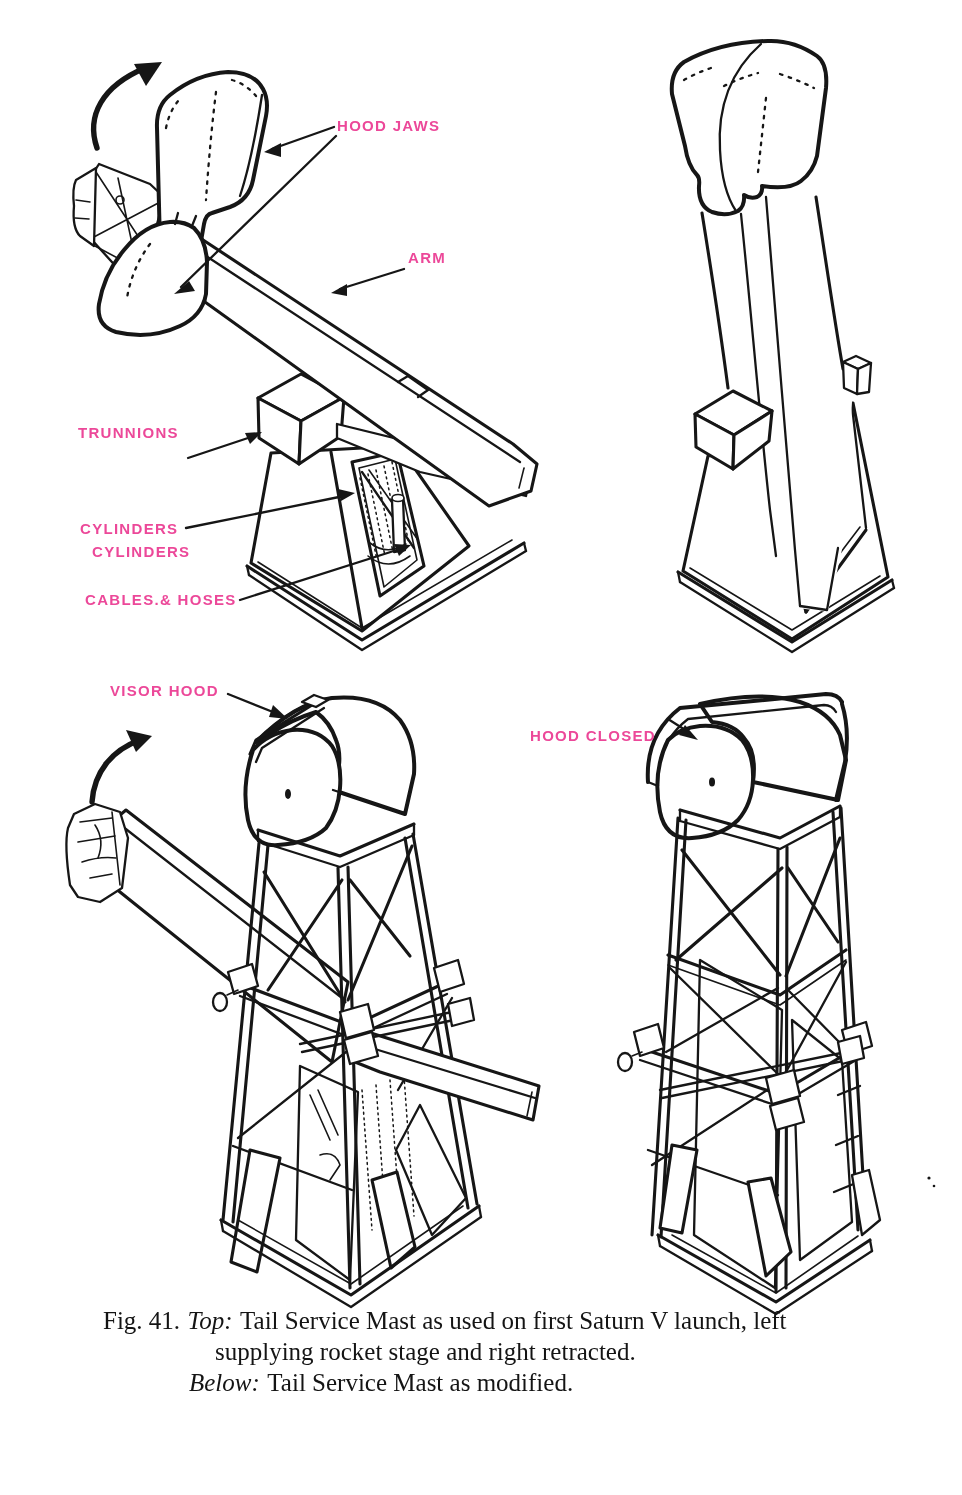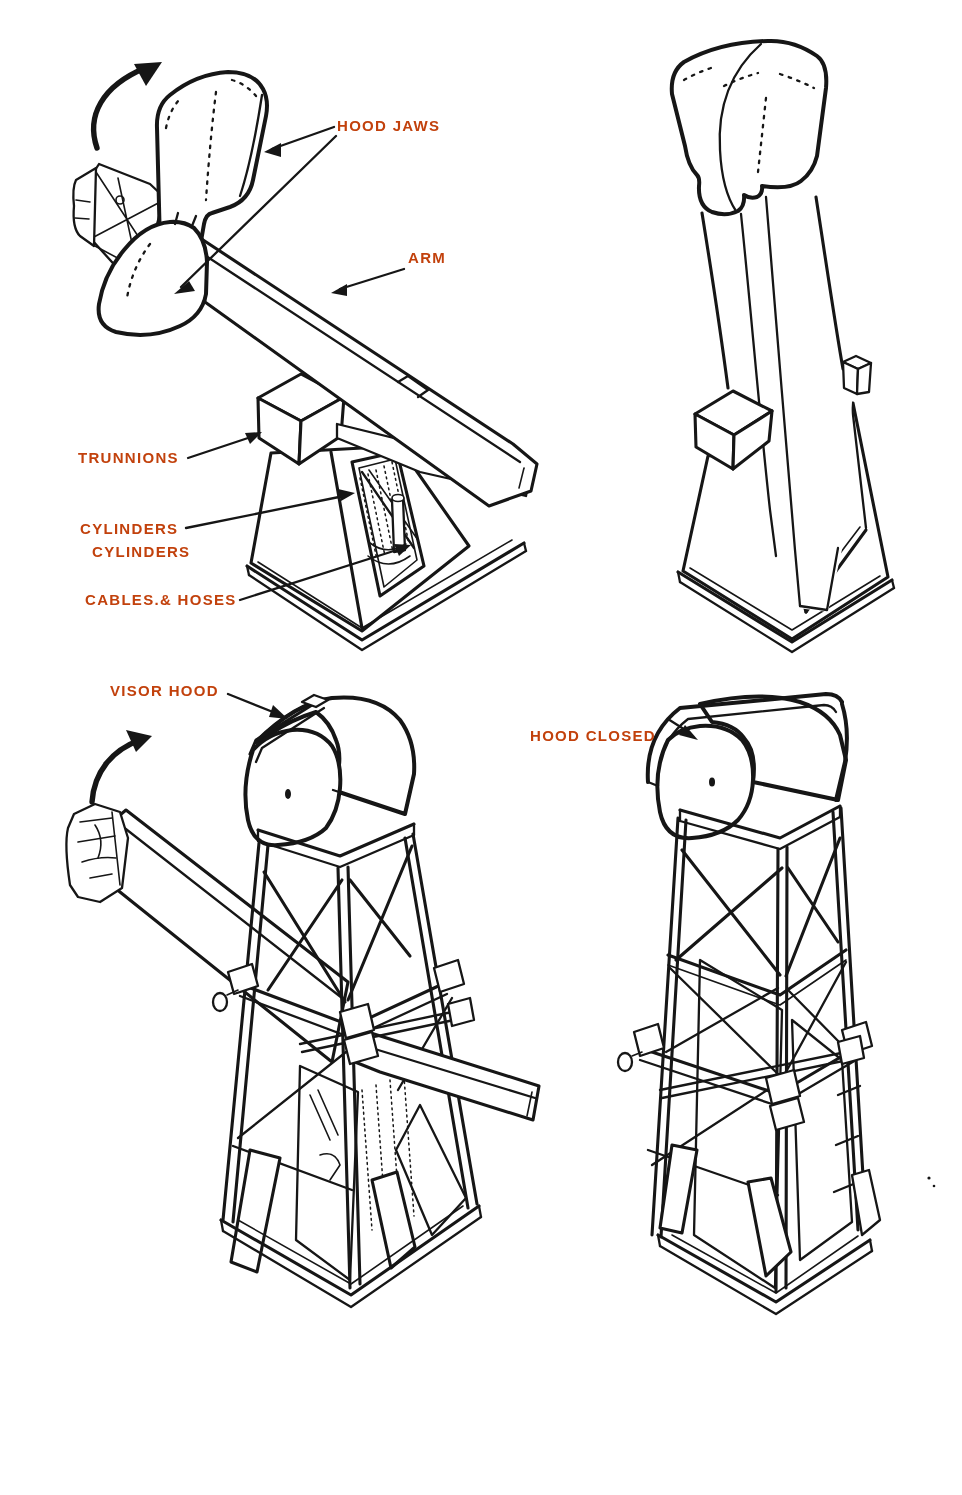--- a/index.html
+++ b/index.html
@@ -6,21 +6,21 @@
   .page{position:relative;width:962px;height:1495px;background:#ffffff;overflow:hidden;
         font-family:"Liberation Serif", serif;color:#141414;}
   .art{position:absolute;left:0;top:0;}
   svg .ln{fill:none;stroke:#161616;stroke-linecap:round;stroke-linejoin:round;}
   svg .w1{stroke-width:1.6;} svg .w2{stroke-width:2.3;} svg .w3{stroke-width:3.1;} svg .w4{stroke-width:4;} svg .w5{stroke-width:5.4;}
   svg .paper{fill:#ffffff;}
   svg .ink{fill:#161616;stroke:none;}
   svg .dash{stroke-dasharray:2.5 6.5;}
   svg .hatch{stroke-dasharray:1.8 3.8;stroke-width:1.5;}
   .lbl{position:absolute;font-family:"Liberation Sans", sans-serif;font-weight:700;
-       font-size:15px;letter-spacing:1.3px;color:#c2410c;white-space:nowrap;}
+       font-size:15px;letter-spacing:1.3px;color:#ec4899;white-space:nowrap;}
   .caption{position:absolute;left:103px;top:1305px;width:780px;
            font-size:25px;line-height:31px;color:#141414;}
   .caption .it{font-style:italic;}
   .caption .sp{margin-right:0.30em;}
   .cap-line2{margin-left:112px;}
   .cap-line3{margin-left:86px;}
 </style>
 </head>
 <body>
 
@@ -324,23 +324,30 @@
     </g>
     <g>
       <path class="ln w2" d="M 668,719 L 690,733"></path>
       <polygon class="ink" points="698,740 685,725 679,735"></polygon>
     </g>
   </g>
 </svg>
 
 <div class="lbl" style="left:337px;top:117px;">HOOD JAWS</div>
 <div class="lbl" style="left:408px;top:249px;">ARM</div>
-<div class="lbl" style="left:78px;top:449px;">TRUNNIONS</div>
+<div class="lbl" style="left:78px;top:424px;">TRUNNIONS</div>
 <div class="lbl" style="left:80px;top:520px;">CYLINDERS</div>
 <div class="lbl" style="left:92px;top:543px;">CYLINDERS</div>
 <div class="lbl" style="left:85px;top:591px;">CABLES.&amp; HOSES</div>
 <div class="lbl" style="left:110px;top:682px;">VISOR HOOD</div>
 <div class="lbl" style="left:530px;top:705px;margin-top:22px;">HOOD CLOSED</div>
 
 <div class="caption">
+  <div>
+    <span class="sp">Fig. 41.</span><span class="it sp">Top:</span><span>Tail Service Mast as used on first Saturn V launch, left</span>
+  </div>
+  <div class="cap-line2">supplying rocket stage and right retracted.</div>
+  <div class="cap-line3">
+    <span class="it sp">Below:</span><span>Tail Service Mast as modified.</span>
+  </div>
 </div>
 
 </div>
 
 </body></html>

